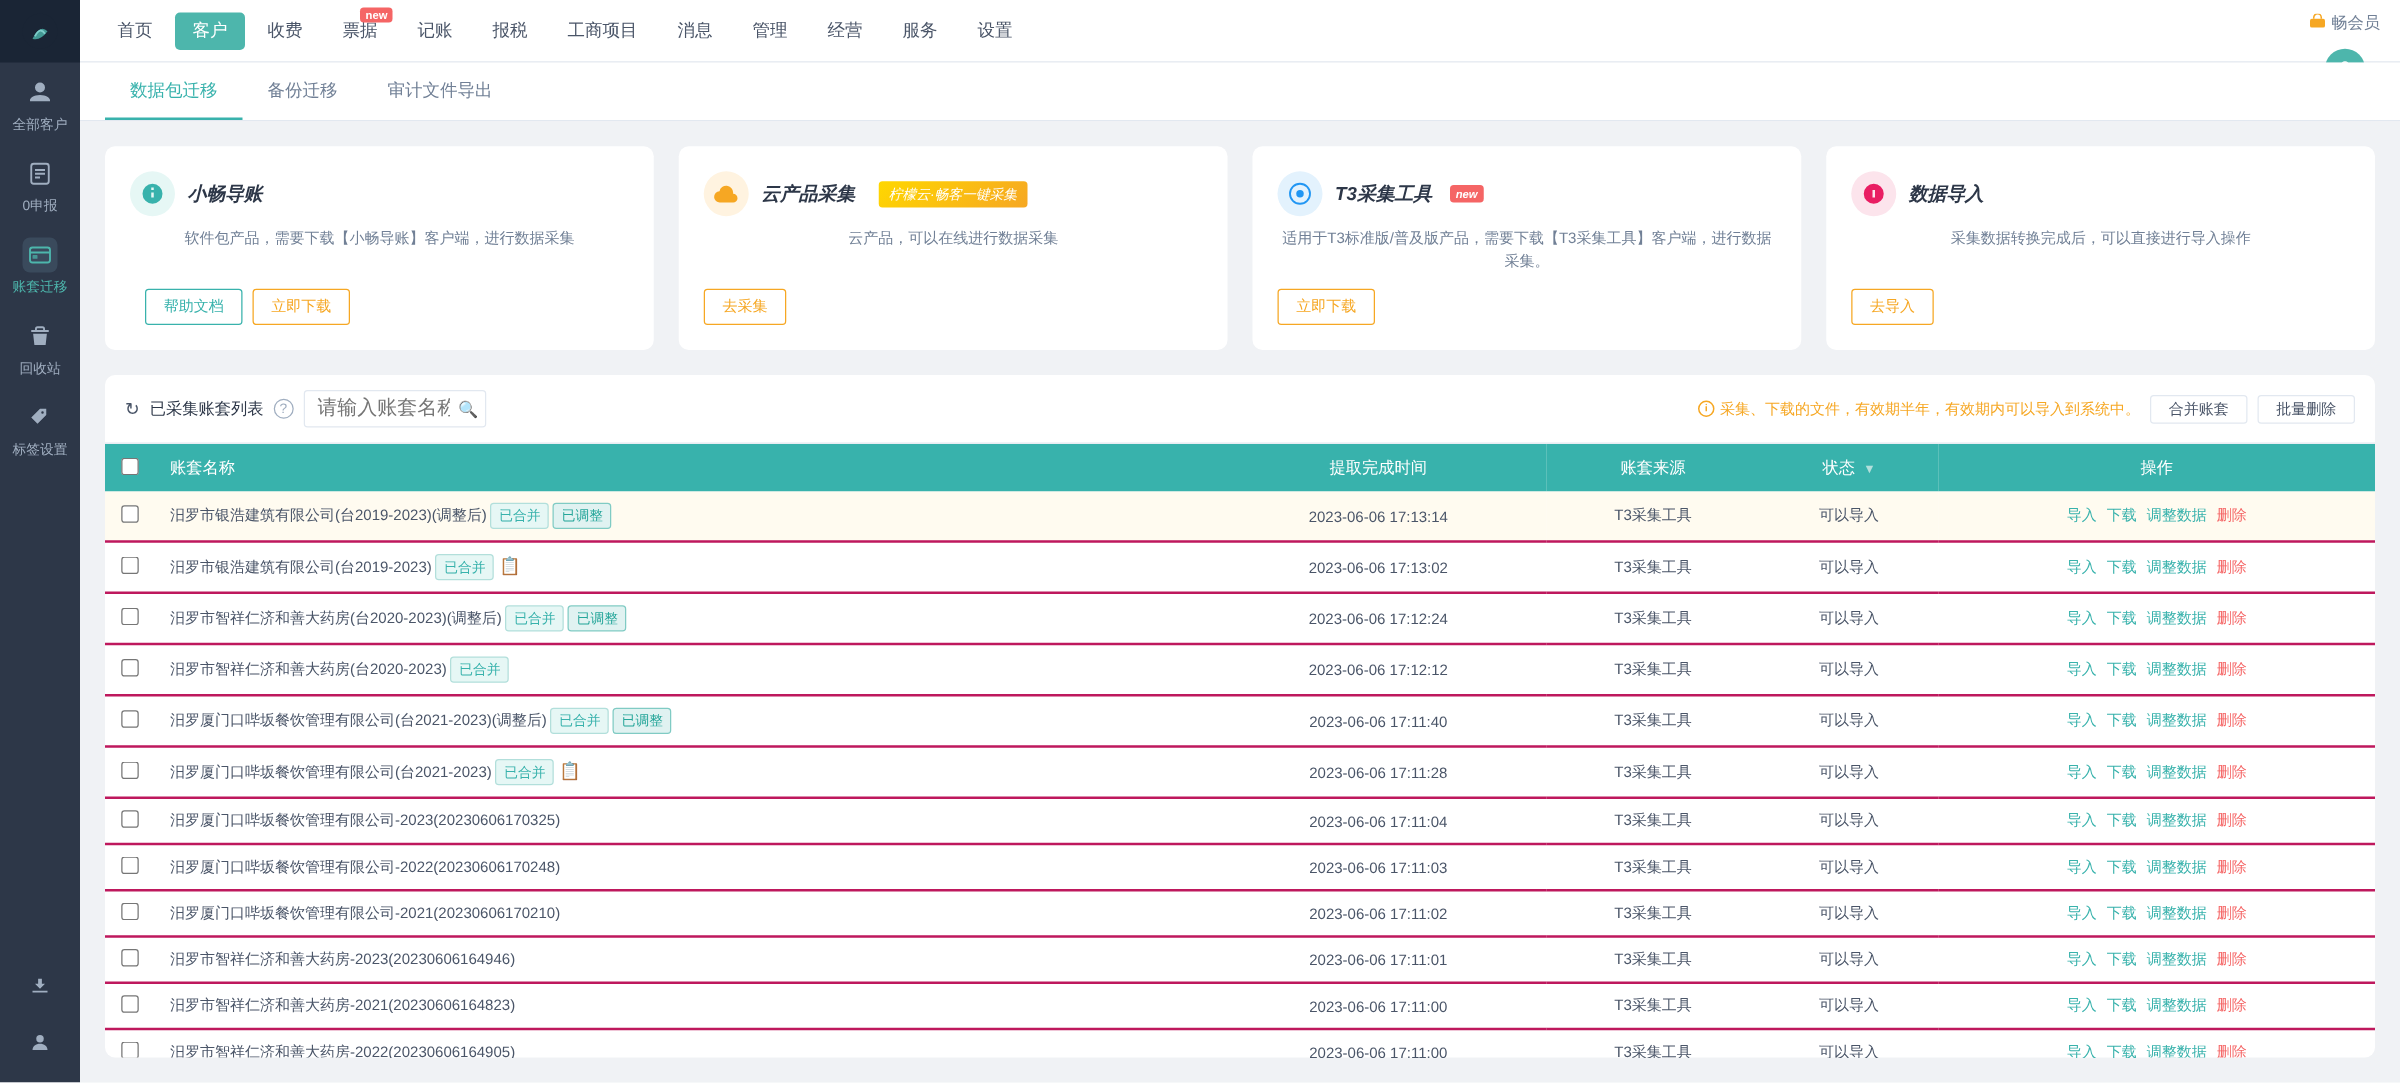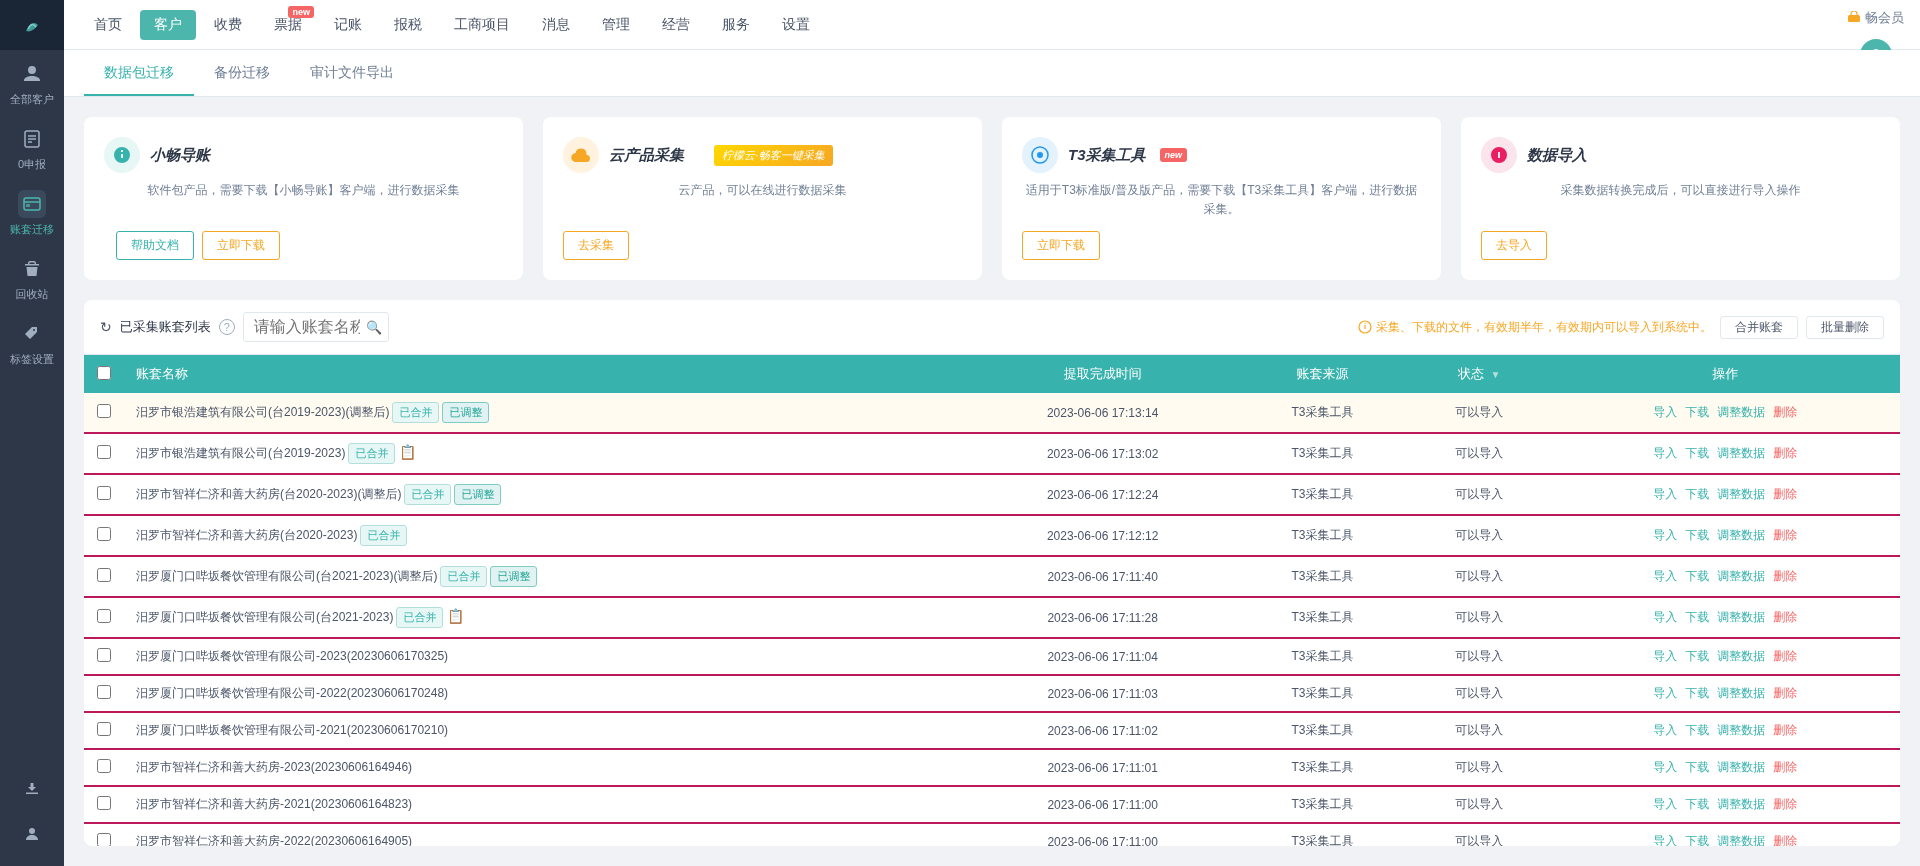--- a/index.html
+++ b/index.html
@@ -242,21 +242,21 @@
       margin-left: 4px;
     }
     .card-promo-badge {
       display: inline-flex;
       align-items: center;
       background: linear-gradient(135deg, #ffd700, #f6a723);
       color: white;
       font-size: 11px;
       padding: 3px 8px;
       border-radius: 3px;
-      margin-left: 20px;
+      margin-left: 9px;
     }
 
     
     .list-section {
       flex: 1;
       background: #fff;
       margin: 0 20px 20px;
       border-radius: 8px;
       overflow: hidden;
       display: flex;

